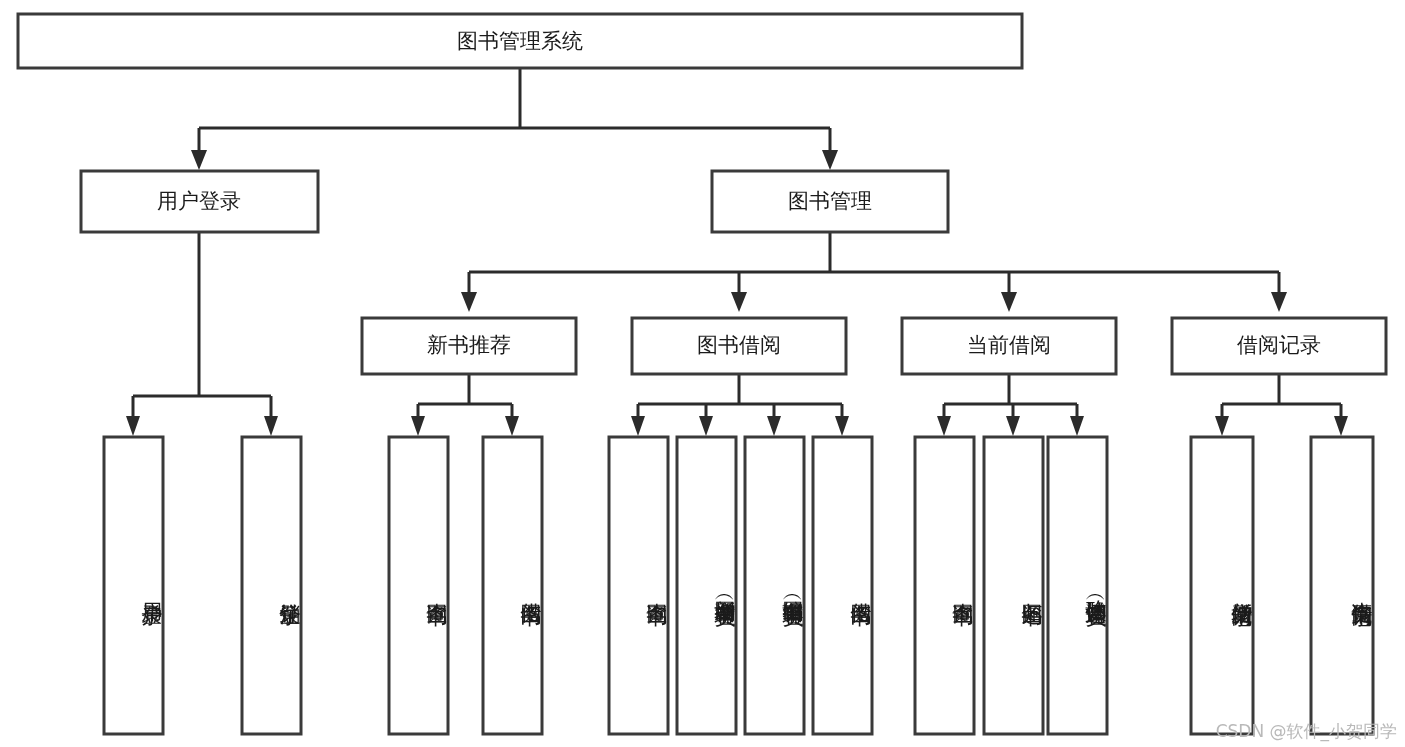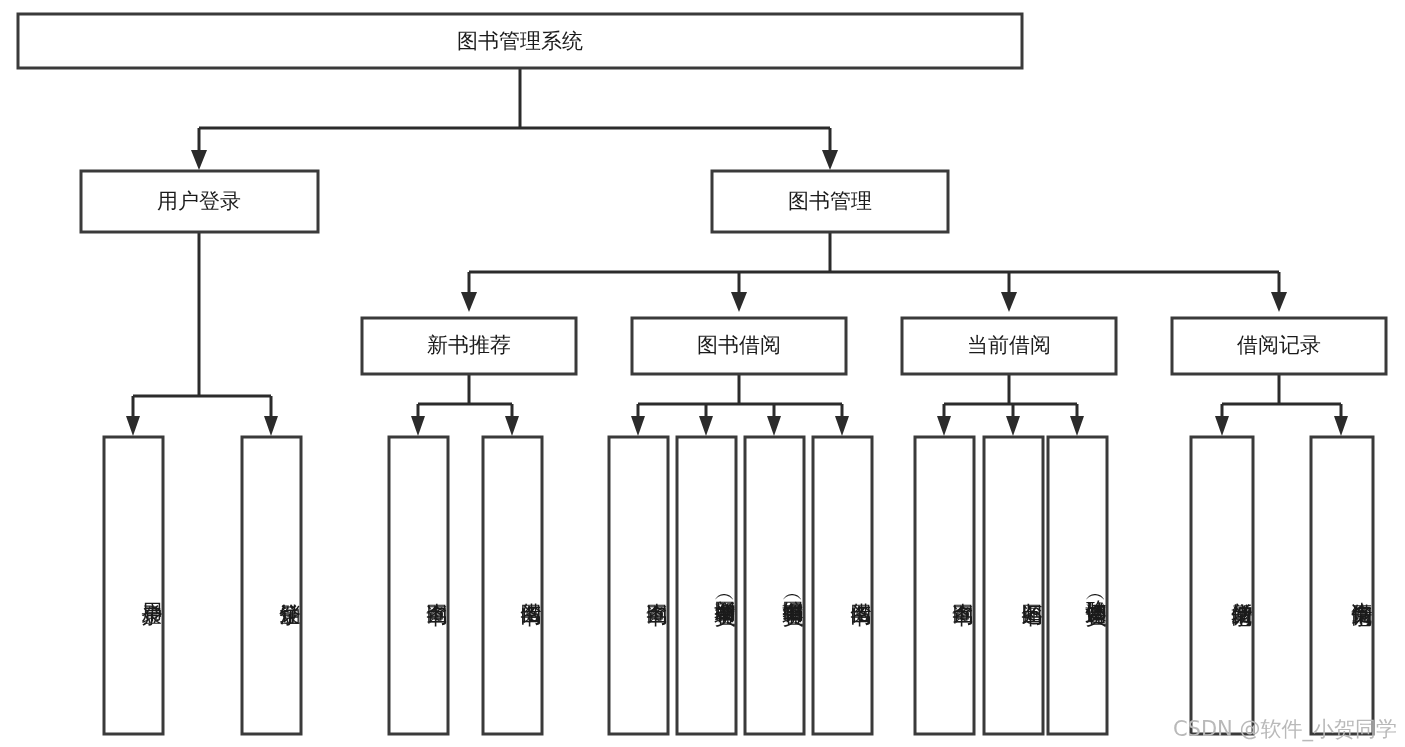--- a/index.html
+++ b/index.html
@@ -61,21 +61,21 @@
     font-family: "DejaVu Sans", "Liberation Sans", sans-serif;
     box-sizing: border-box;
     padding-top: 4px;
     overflow: hidden;
   }
   .watermark {
     position: absolute;
     right: 8px;
     bottom: 4px;
     color: #b9b9b9;
-    font-size: 21px;
+    font-size: 17px;
     font-family: "DejaVu Sans", "Liberation Sans", sans-serif;
     white-space: nowrap;
     pointer-events: none;
   }
 </style>
 </head>
 <body>
 
 <div id="diagram-root">
 

